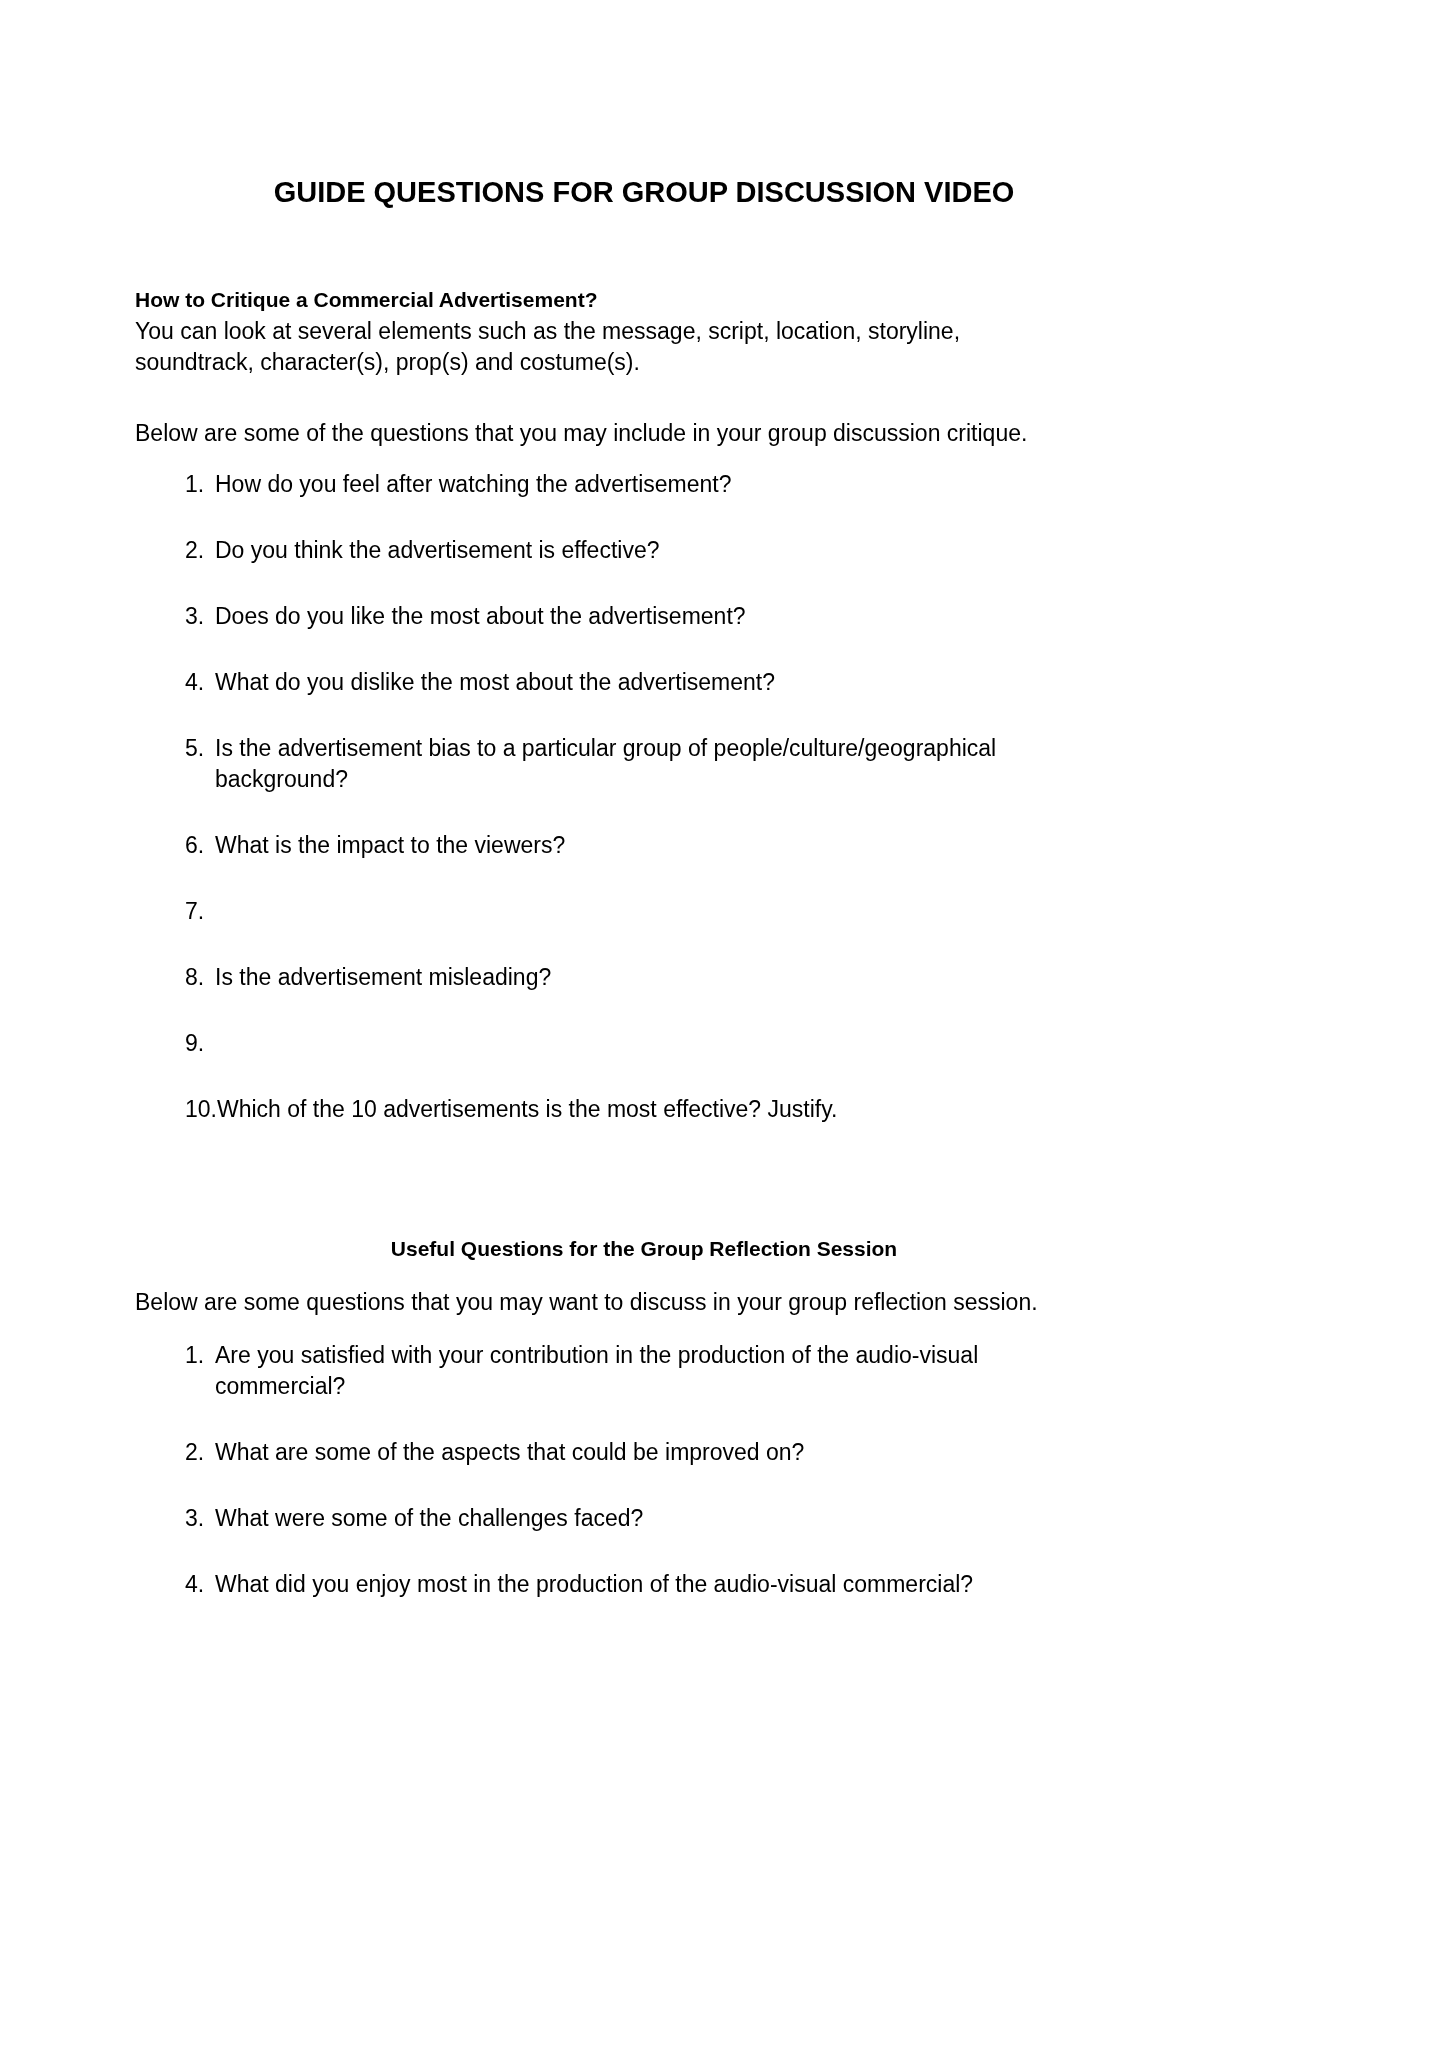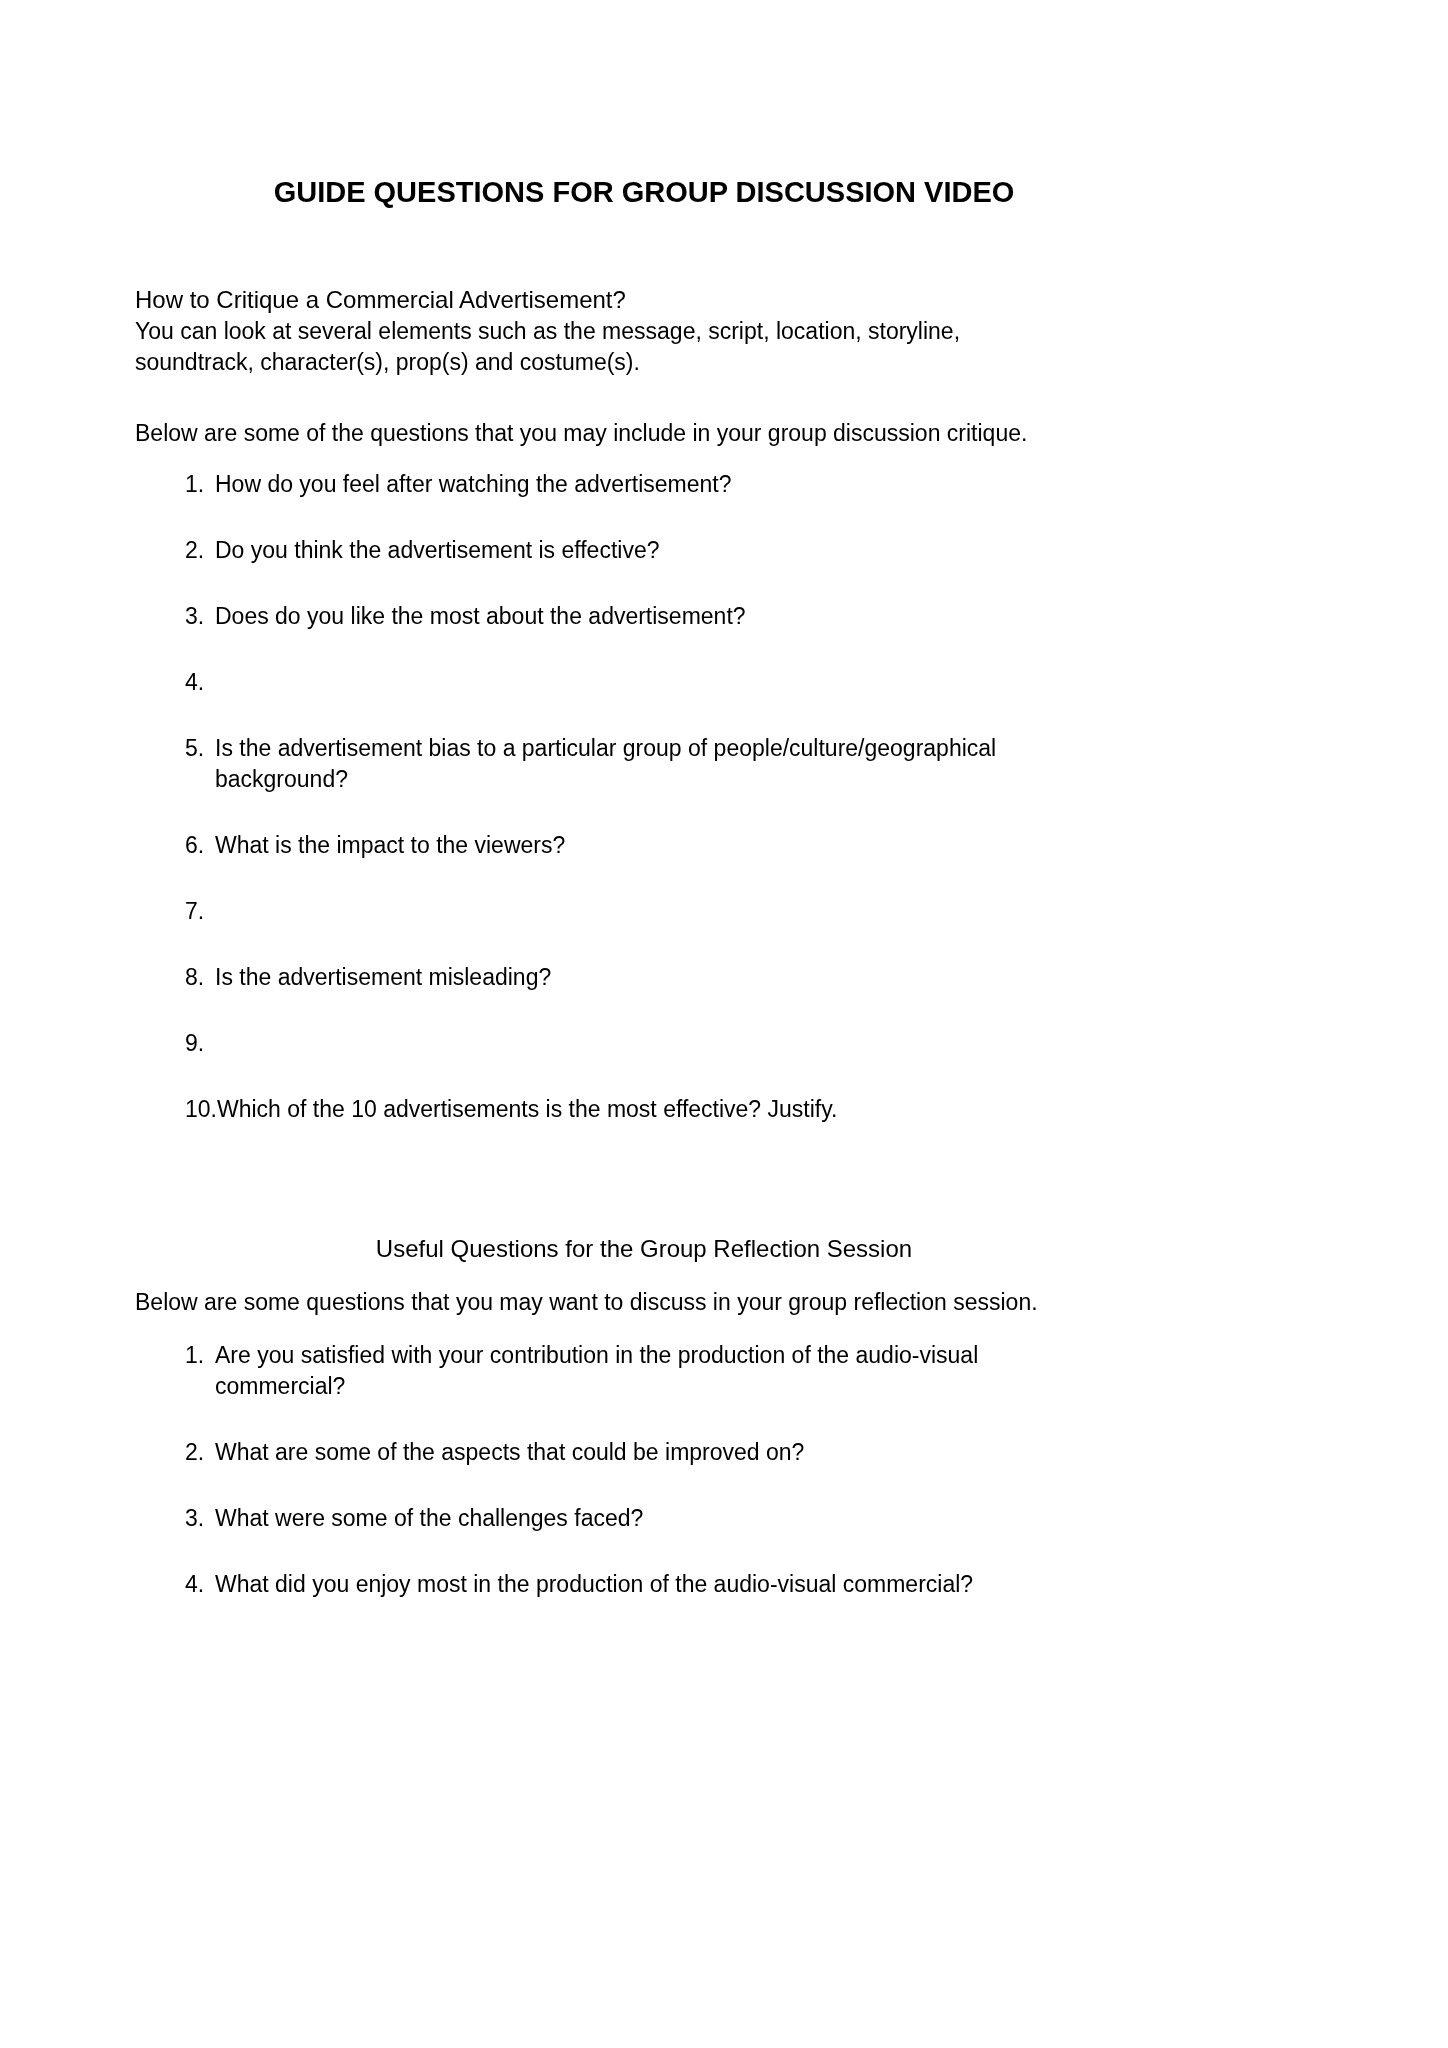--- a/index.html
+++ b/index.html
@@ -18,22 +18,22 @@
     padding: 175px 135px 0 135px;
   }
   .doc-title {
     font-size: 29px;
     font-weight: bold;
     line-height: 34px;
     text-align: center;
     letter-spacing: 0px;
   }
   .section-heading {
-    font-size: 24px;
-    font-weight: normal;
+    font-size: 21px;
+    font-weight: bold;
     line-height: 32px;
   }
   .heading-1 { margin-top: 75px; }
   .heading-2 { margin-top: 108px; text-align: center; }
   .body-text {
     font-size: 23px;
     line-height: 31px;
     white-space: pre-line;
   }
   .intro-para { }
@@ -83,20 +83,21 @@
     <li>
       <span class="item-number">2.</span>
       <span class="item-text">Do you think the advertisement is effective?</span>
     </li>
     <li>
       <span class="item-number">3.</span>
       <span class="item-text">Does do you like the most about the advertisement?</span>
     </li>
     <li>
       <span class="item-number">4.</span>
+      <span class="item-text">What do you dislike the most about the advertisement?</span>
     </li>
     <li>
       <span class="item-number">5.</span>
       <span class="item-text">Is the advertisement bias to a particular group of people/culture/geographical
 background?</span>
     </li>
     <li>
       <span class="item-number">6.</span>
       <span class="item-text">What is the impact to the viewers?</span>
     </li>

